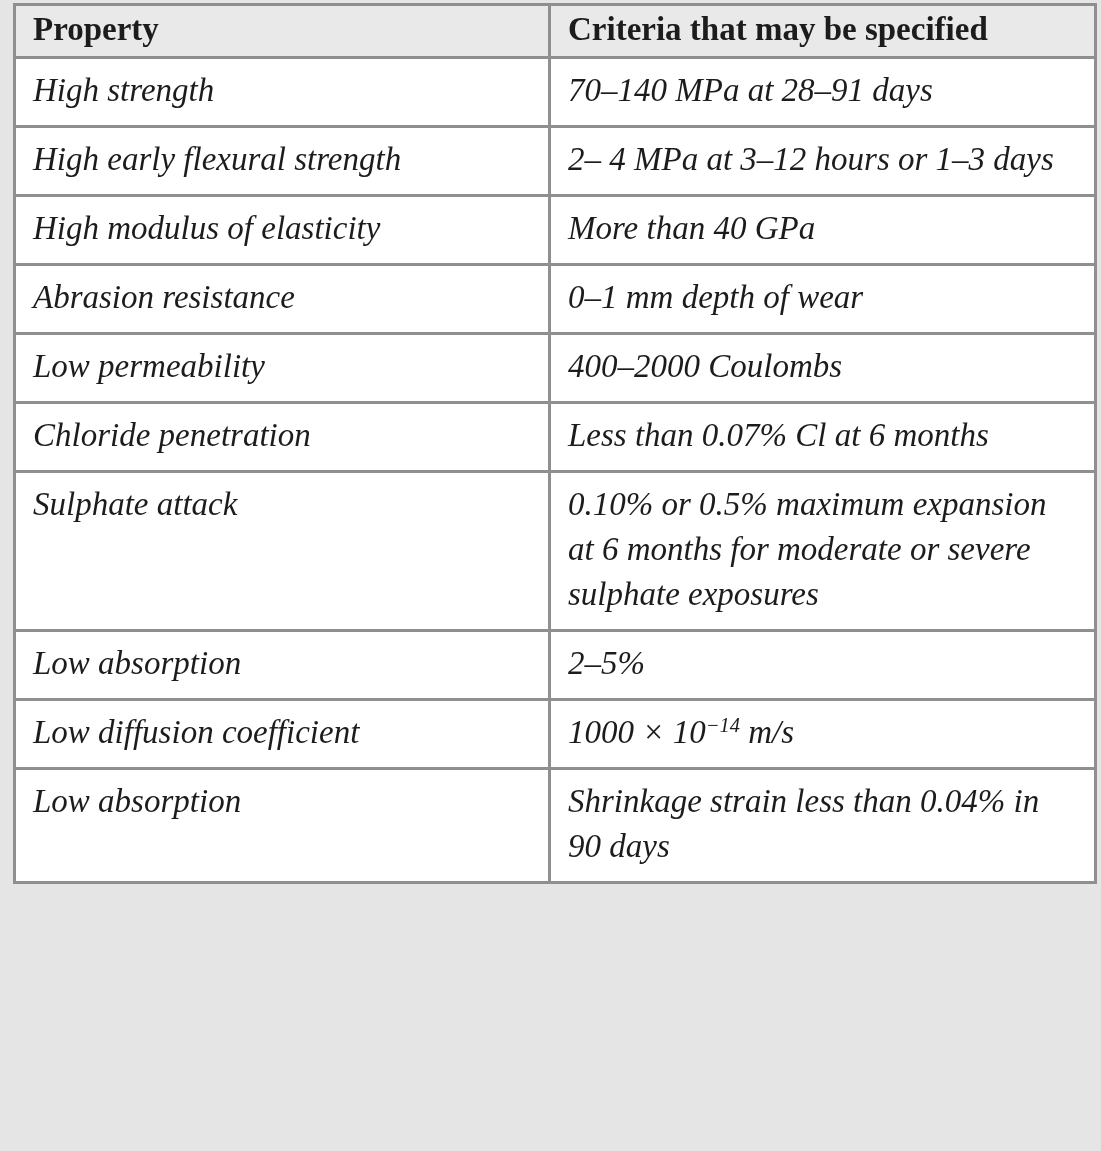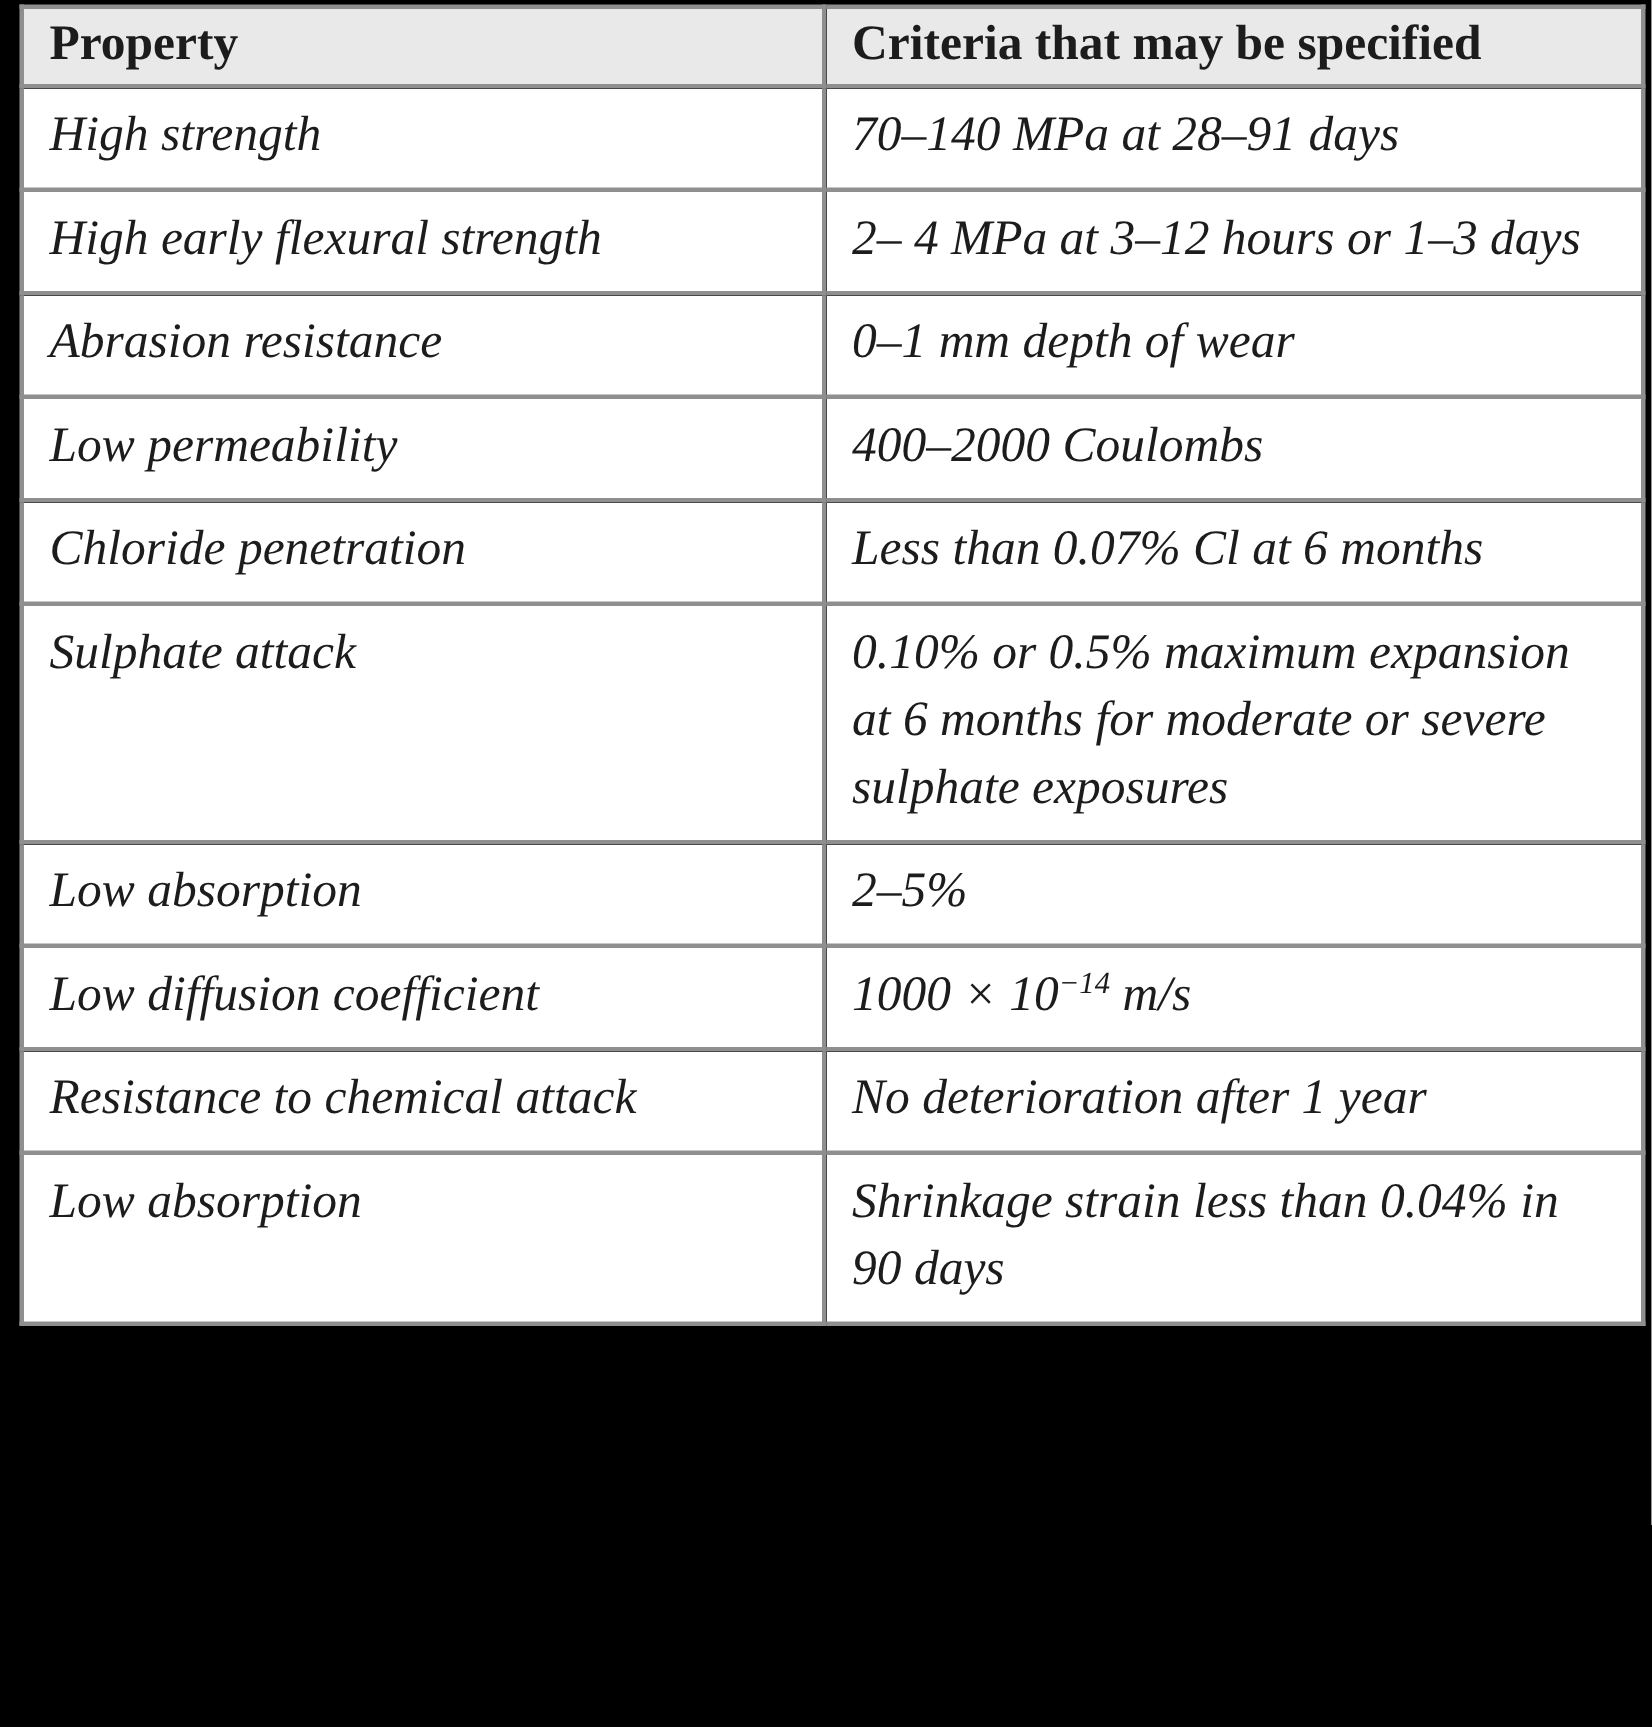--- a/index.html
+++ b/index.html
@@ -4,21 +4,21 @@
 <style>
   html, body {
     margin: 0;
     padding: 0;
     background: #ffffff;
   }
   .page {
     position: relative;
     width: 1101px;
     height: 1151px;
-    background: #000000;
+    background: #e5e5e5;
     overflow: hidden;
   }
   table.spec-table {
     position: absolute;
     left: 13px;
     top: 3px;
     width: 1081px;
     border-collapse: collapse;
     table-layout: fixed;
     font-family: "Liberation Serif", "DejaVu Serif", serif;
@@ -73,20 +73,24 @@
     <tbody>
       <tr>
         <td>High strength</td>
         <td>70–140 MPa at 28–91 days</td>
       </tr>
       <tr>
         <td>High early flexural strength</td>
         <td>2– 4 MPa at 3–12 hours or 1–3 days</td>
       </tr>
       <tr>
+        <td>High modulus of elasticity</td>
+        <td>More than 40 GPa</td>
+      </tr>
+      <tr>
         <td>Abrasion resistance</td>
         <td>0–1 mm depth of wear</td>
       </tr>
       <tr>
         <td>Low permeability</td>
         <td>400–2000 Coulombs</td>
       </tr>
       <tr>
         <td>Chloride penetration</td>
         <td>Less than 0.07% Cl at 6 months</td>
@@ -97,22 +101,18 @@
       </tr>
       <tr>
         <td>Low absorption</td>
         <td>2–5%</td>
       </tr>
       <tr>
         <td>Low diffusion coefficient</td>
         <td><span>1000 × 10</span><sup>−14</sup><span> m/s</span></td>
       </tr>
       <tr>
-        <td>Resistance to chemical attack</td>
-        <td>No deterioration after 1 year</td>
-      </tr>
-      <tr>
         <td>Low absorption</td>
         <td>Shrinkage strain less than 0.04% in 90 days</td>
       </tr>
     </tbody>
   </table>
 </div>
 
 </body></html>

